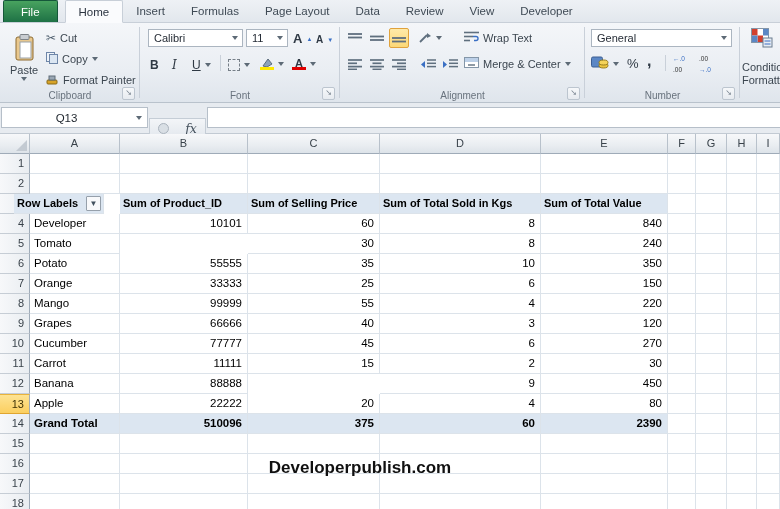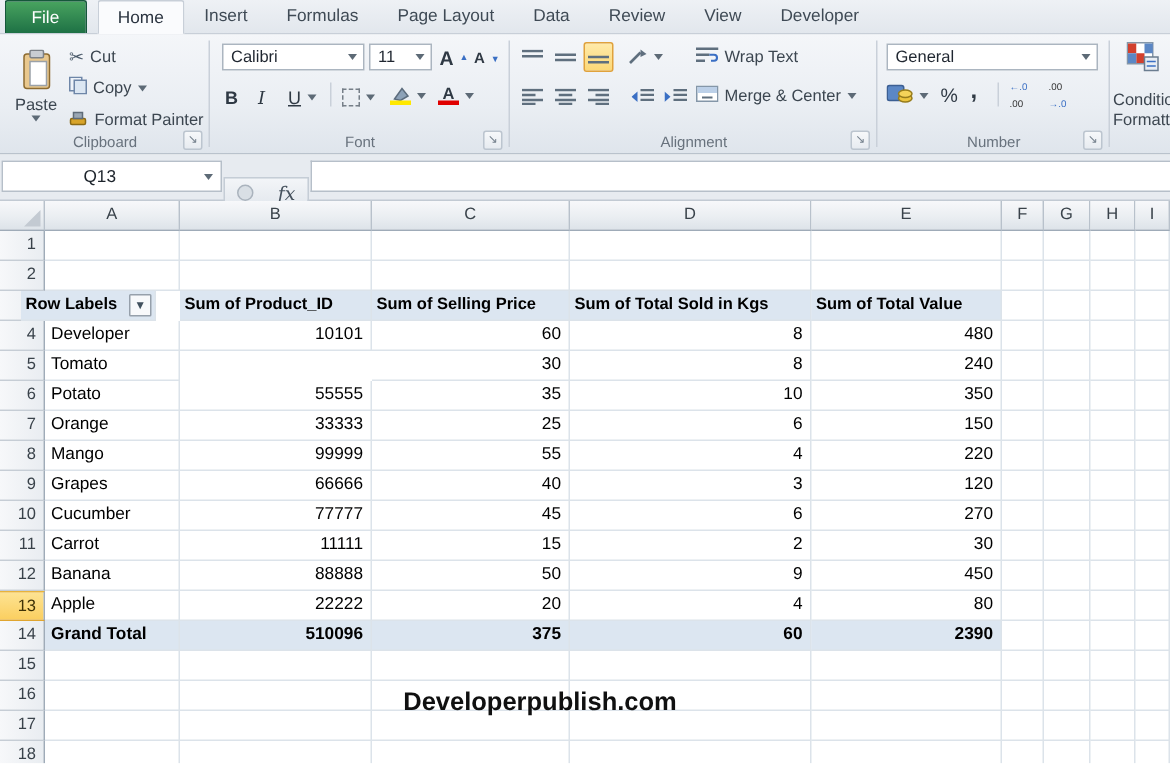--- a/index.html
+++ b/index.html
@@ -404,21 +404,21 @@
       <div class="cell band hdr txt" style="left: 541px; top: 60px; width: 127px;">Sum of Total Value</div>
       <div class="cell" style="left: 668px; top: 60px; width: 28px;"></div>
       <div class="cell" style="left: 696px; top: 60px; width: 31px;"></div>
       <div class="cell" style="left: 727px; top: 60px; width: 30px;"></div>
       <div class="cell" style="left: 757px; top: 60px; width: 23px;"></div>
       <div class="rh" style="top: 80px;">4</div>
       <div class="cell txt" style="left: 30px; top: 80px; width: 90px;">Developer</div>
       <div class="cell num" style="left: 120px; top: 80px; width: 128px;">10101</div>
       <div class="cell num" style="left: 248px; top: 80px; width: 132px;">60</div>
       <div class="cell num" style="left: 380px; top: 80px; width: 161px;">8</div>
-      <div class="cell num" style="left: 541px; top: 80px; width: 127px;">480</div>
+      <div class="cell num" style="left: 541px; top: 80px; width: 127px;">840</div>
       <div class="cell" style="left: 668px; top: 80px; width: 28px;"></div>
       <div class="cell" style="left: 696px; top: 80px; width: 31px;"></div>
       <div class="cell" style="left: 727px; top: 80px; width: 30px;"></div>
       <div class="cell" style="left: 757px; top: 80px; width: 23px;"></div>
       <div class="rh" style="top: 100px;">5</div>
       <div class="cell txt" style="left: 30px; top: 100px; width: 90px;">Tomato</div>
       <div class="cell num" style="left: 248px; top: 100px; width: 132px;">30</div>
       <div class="cell num" style="left: 380px; top: 100px; width: 161px;">8</div>
       <div class="cell num" style="left: 541px; top: 100px; width: 127px;">240</div>
       <div class="cell" style="left: 668px; top: 100px; width: 28px;"></div>
@@ -481,21 +481,20 @@
       <div class="cell num" style="left: 248px; top: 220px; width: 132px;">15</div>
       <div class="cell num" style="left: 380px; top: 220px; width: 161px;">2</div>
       <div class="cell num" style="left: 541px; top: 220px; width: 127px;">30</div>
       <div class="cell" style="left: 668px; top: 220px; width: 28px;"></div>
       <div class="cell" style="left: 696px; top: 220px; width: 31px;"></div>
       <div class="cell" style="left: 727px; top: 220px; width: 30px;"></div>
       <div class="cell" style="left: 757px; top: 220px; width: 23px;"></div>
       <div class="rh" style="top: 240px;">12</div>
       <div class="cell txt" style="left: 30px; top: 240px; width: 90px;">Banana</div>
       <div class="cell num" style="left: 120px; top: 240px; width: 128px;">88888</div>
-      <div class="cell num" style="left: 248px; top: 240px; width: 132px;">50</div>
       <div class="cell num" style="left: 380px; top: 240px; width: 161px;">9</div>
       <div class="cell num" style="left: 541px; top: 240px; width: 127px;">450</div>
       <div class="cell" style="left: 668px; top: 240px; width: 28px;"></div>
       <div class="cell" style="left: 696px; top: 240px; width: 31px;"></div>
       <div class="cell" style="left: 727px; top: 240px; width: 30px;"></div>
       <div class="cell" style="left: 757px; top: 240px; width: 23px;"></div>
       <div class="rh active" style="top: 260px;">13</div>
       <div class="cell txt" style="left: 30px; top: 260px; width: 90px;">Apple</div>
       <div class="cell num" style="left: 120px; top: 260px; width: 128px;">22222</div>
       <div class="cell num" style="left: 248px; top: 260px; width: 132px;">20</div>

